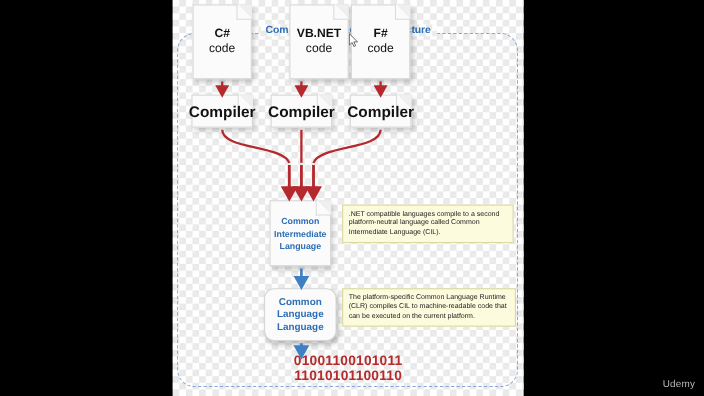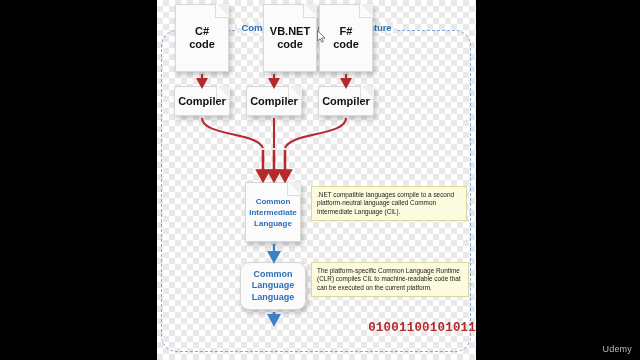--- a/index.html
+++ b/index.html
@@ -51,24 +51,24 @@
   .doc-inner {
     font-size: 10px;
     line-height: 12px;
     font-weight: bold;
     color: #111;
     z-index: 2;
     padding: 0 3px;
   }
   .lang-doc { width: 54px; height: 68px; }
   .lang-doc .doc-inner { font-size: 11px; line-height: 13px; }
-  .lang-doc .ln2 { font-weight: bold; }
+  .lang-doc .ln2 { font-weight: normal; }
 
   .compiler-doc { width: 56px; height: 30px; }
-  .compiler-doc .doc-inner { font-size: 11px; font-weight: bold; }
+  .compiler-doc .doc-inner { font-size: 14px; font-weight: bold; }
 
   .cil-doc { width: 56px; height: 60px; }
   .cil-doc .doc-inner {
     font-size: 8px; line-height: 11px; font-weight: bold;
     color: #2d6fb5;
   }
 
   
   .clr-box {
     position: absolute;
@@ -120,22 +120,22 @@
     font-size: 6.4px;
     line-height: 8.4px;
     color: #1b1b1b;
   }
 
   
   #binary {
     position: absolute;
     left: 0; right: 0;
     top: 322px;
-    text-align: right;
-    font-family: Liberation Mono, monospace;
+    text-align: center;
+    font-family: Liberation Sans, sans-serif;
     font-size: 12.5px;
     line-height: 13px;
     font-weight: bold;
     color: #b52a2a;
     letter-spacing: 0.2px;
   }
 
   
   #arrows {
     position: absolute;
@@ -217,20 +217,21 @@
         <span>Language</span>
       </div>
     </div>
 
     <div class="note" style="left:154px; top:186px; width:156px;">.NET compatible languages compile to a second platform-neutral language called Common Intermediate Language (CIL).</div>
 
     <div class="note" style="left:154px; top:262px; width:158px;">The platform-specific Common Language Runtime (CLR) compiles CIL to machine-readable code that can be executed on the current platform.</div>
 
     <div id="binary">
       <div>01001100101011</div>
+      <div>11010101100110</div>
     </div>
 
     <svg id="arrows" viewBox="0 0 319 360">
       <defs>
         <marker id="ar-red" markerWidth="6" markerHeight="6" refX="2.6" refY="3" orient="auto" markerUnits="strokeWidth">
           <path d="M0,0 L0,6 L5.4,3 z" fill="#b5282d"></path>
         </marker>
         <marker id="ar-blue" markerWidth="6" markerHeight="6" refX="2.6" refY="3" orient="auto" markerUnits="strokeWidth">
           <path d="M0,0 L0,6 L5.4,3 z" fill="#3f7fc4"></path>
         </marker>

